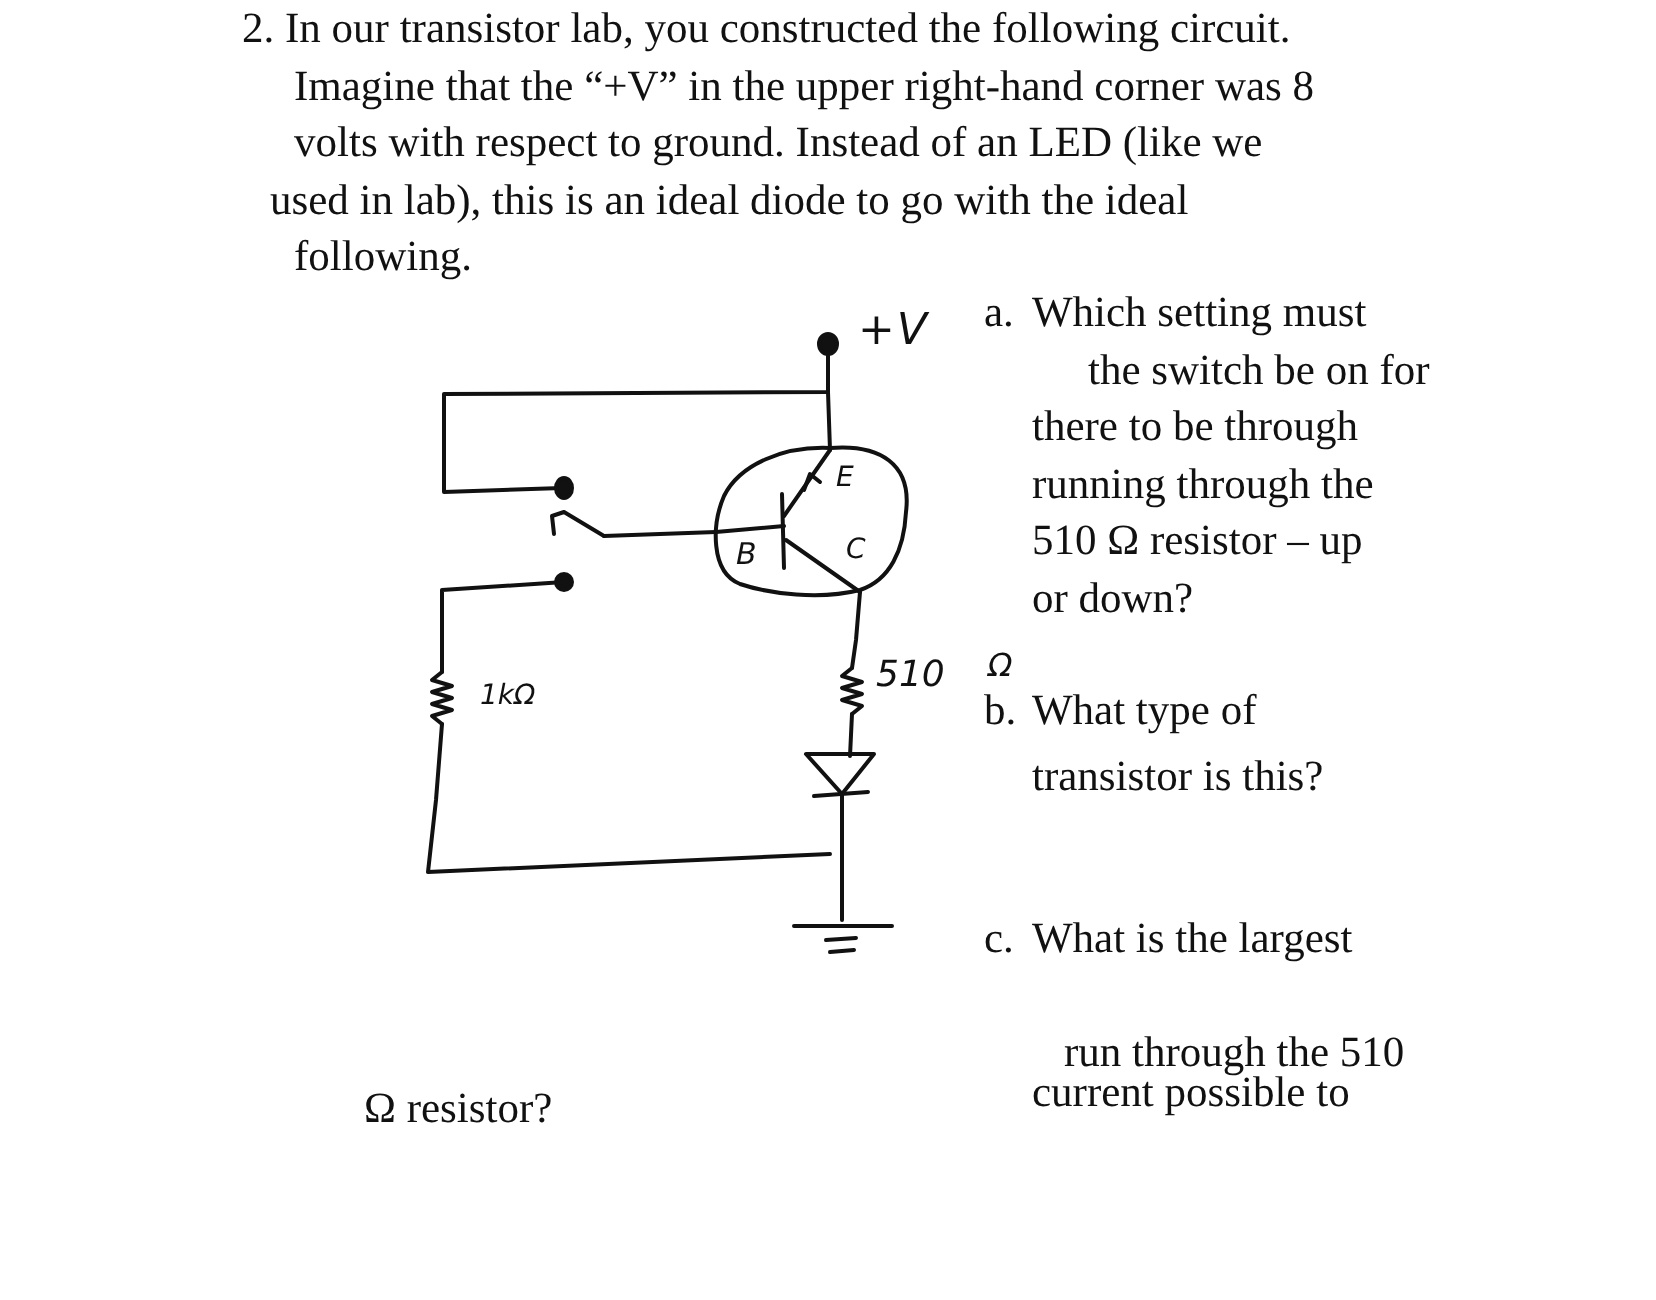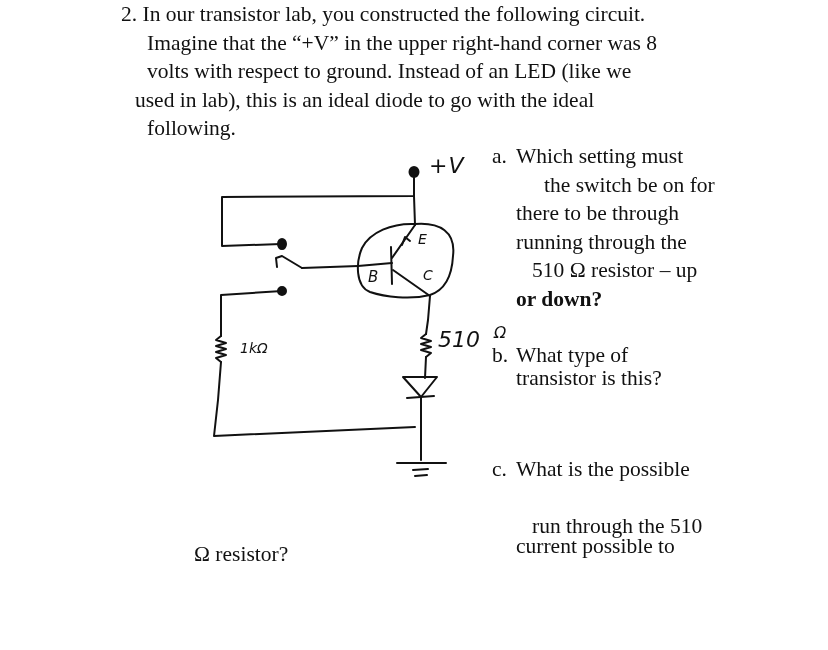--- a/index.html
+++ b/index.html
@@ -20,37 +20,37 @@
   <div class="line" style="left:14px; top:85.5px;">used in lab), this is an ideal diode to go with the ideal</div>
   <div class="line" style="left:26px; top:114px;">following.</div>
 </div>
 
 <div class="q-text" style="left:492px; top:142px;">
   <div class="line" style="left:0; top:0;">a.</div>
   <div class="line" style="left:24px; top:0;">Which setting must</div>
   <div class="line" style="left:24px; top:28.5px;margin-left:28px;">the switch be on for</div>
   <div class="line" style="left:24px; top:57px;">there to be through</div>
   <div class="line" style="left:24px; top:85.5px;">running through the</div>
-  <div class="line" style="left:40px; top:114px;">510 Ω resistor – up</div>
-  <div class="line" style="left:24px; top:142.5px;font-weight:bold;">or down?</div>
+  <div class="line" style="left:24px; top:114px;">510 Ω resistor – up</div>
+  <div class="line" style="left:24px; top:142.5px;">or down?</div>
 </div>
 
 <div class="q-text" style="left:492px; top:341px;">
   <div class="line" style="left:0; top:0;">b.</div>
   <div class="line" style="left:24px; top:0;">What type of</div>
-  <div class="line" style="left:24px; top:23px;">transistor is this?</div>
+  <div class="line" style="left:24px; top:33px;">transistor is this?</div>
 </div>
 
 <div class="q-text" style="left:492px; top:455px;">
   <div class="line" style="left:0; top:0;">c.</div>
-  <div class="line" style="left:24px; top:0;">What is the possible</div>
+  <div class="line" style="left:24px; top:0;">What is the largest</div>
   <div class="line" style="left:24px; top:28.5px;margin-top:48px;">current possible to</div>
   <div class="line" style="left:40px; top:57px;">run through the 510</div>
 </div>
-<div class="q-text" style="left:194px; top:540px;text-align:right;">Ω resistor?</div>
+<div class="q-text" style="left:182px; top:540px;text-align:right;">Ω resistor?</div>
 
 <svg class="circuit" width="828" height="650" viewBox="0 0 828 650" fill="none" stroke="#111" stroke-width="2" stroke-linecap="round" stroke-linejoin="round">
 
   <ellipse cx="414" cy="172" rx="4.5" ry="5" fill="#111"></ellipse>
 
   <path d="M414 176 L414 196 L222 197 L222 246 L281 244"></path>
   <path d="M414 196 L415 225"></path>
 
   <ellipse cx="282" cy="244" rx="4" ry="5" fill="#111"></ellipse>
   <ellipse cx="282" cy="291" rx="4" ry="4" fill="#111"></ellipse>
@@ -82,14 +82,14 @@
   <path d="M421 397 L421 460"></path>
 
   <path d="M397 463 L446 463 M413 470 L428 469 M415 476 L427 475"></path>
 </svg>
 
 <div class="hw" style="position:absolute; left:429px; top:153px; font-size:22px; font-style:italic; letter-spacing:1px;">+V</div>
 <div class="hw" style="position:absolute; left:418px; top:231px; font-size:14px; font-style:italic;">E</div>
 <div class="hw" style="position:absolute; left:368px; top:268px; font-size:15px; font-style:italic;">B</div>
 <div class="hw" style="position:absolute; left:423px; top:267px; font-size:14px; font-style:italic;">C</div>
 <div class="hw" style="position:absolute; left:240px; top:340px; font-size:14px; font-style:italic;">1kΩ</div>
-<div class="hw" style="position:absolute; left:438px; top:327px; font-size:22px; font-style:italic;">510</div>
+<div class="hw" style="position:absolute; left:438px; top:327px; font-size:18px; font-style:italic;">510</div>
 <div class="hw" style="position:absolute; left:494px; top:323px; font-size:16px; font-style:italic;">Ω</div>
 
 </body></html>

